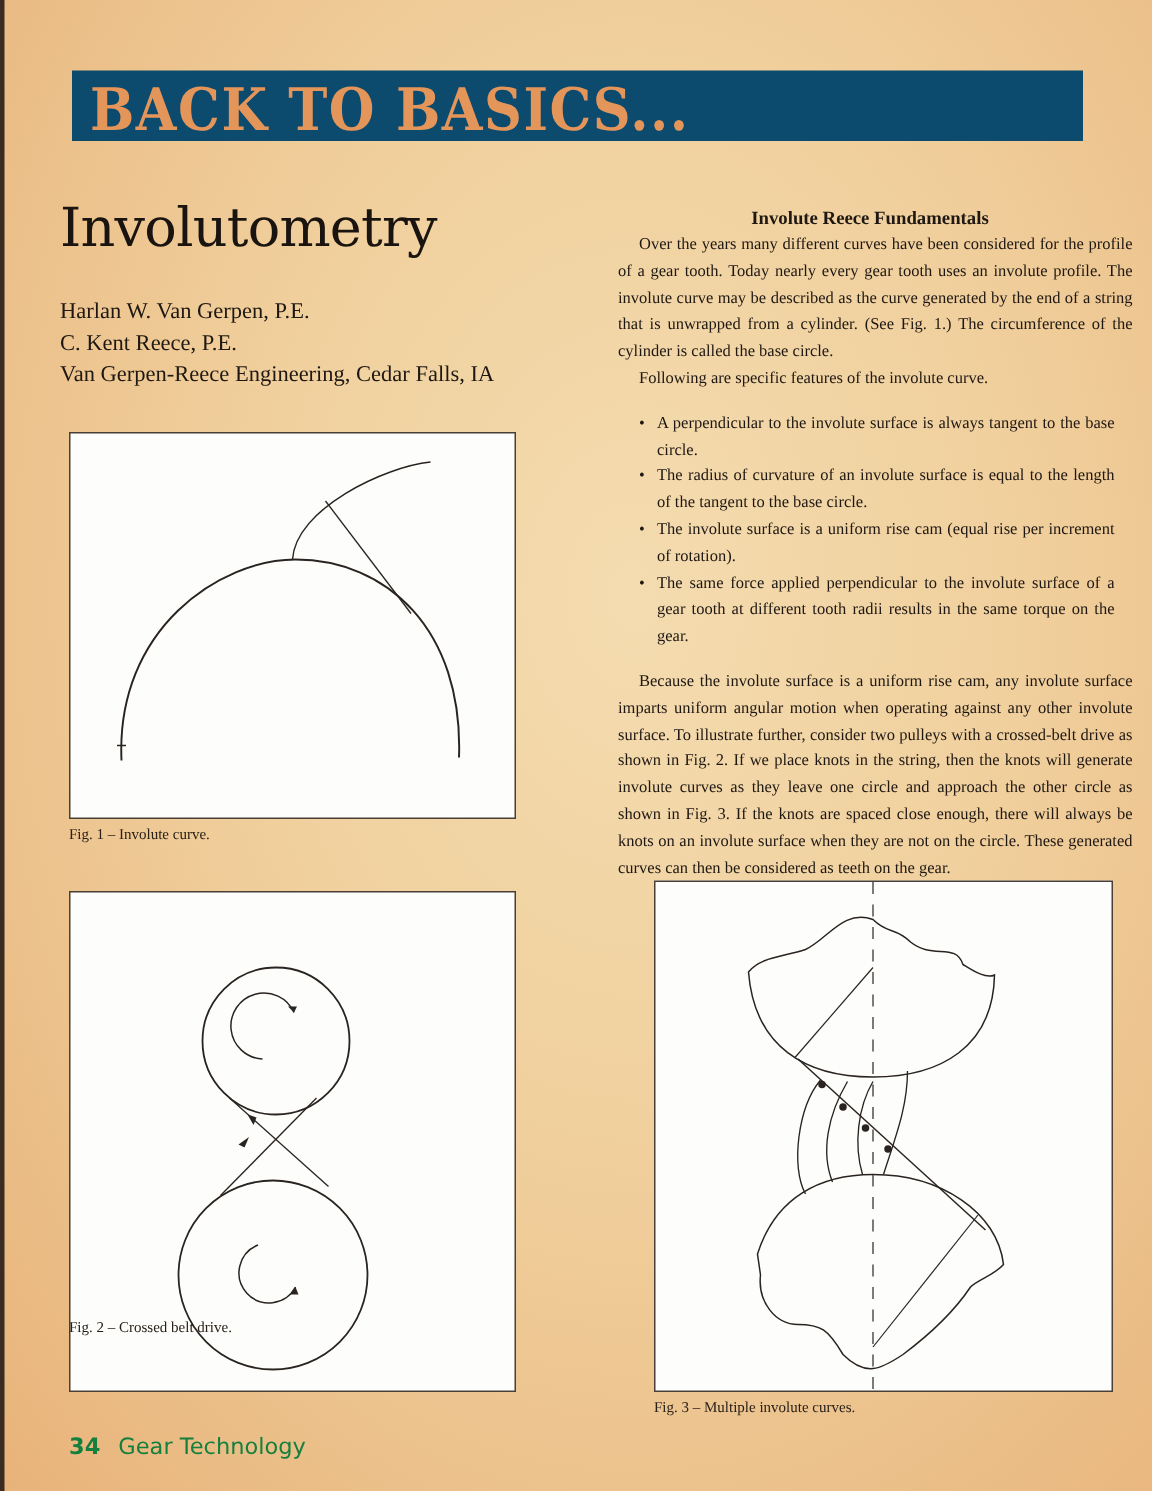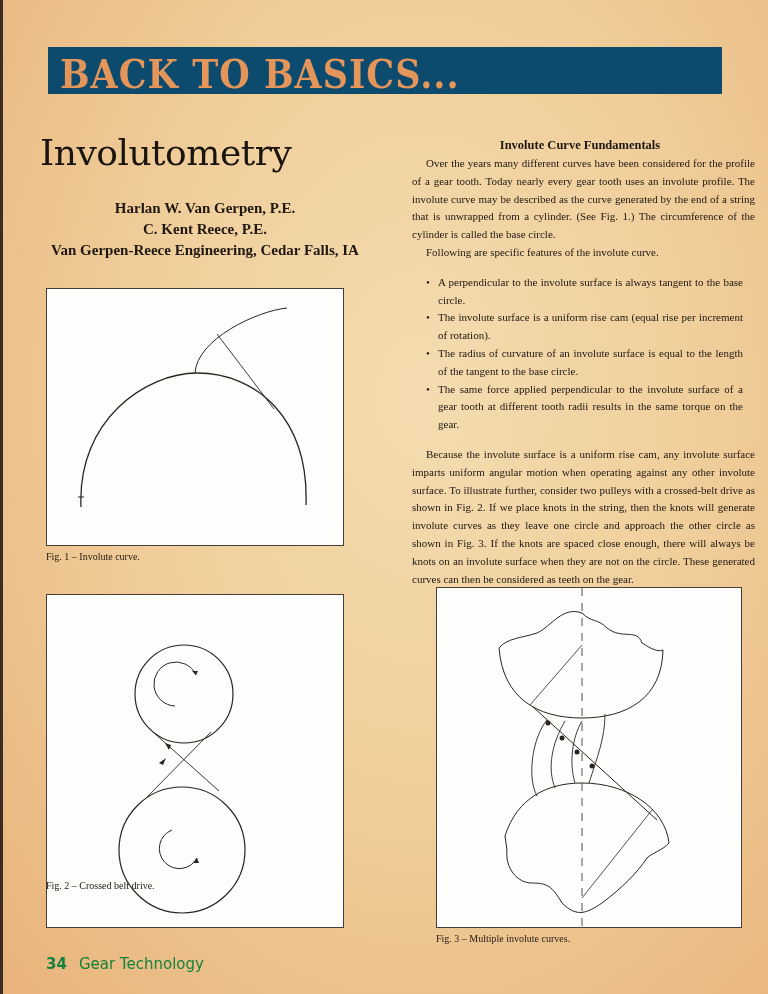--- a/index.html
+++ b/index.html
@@ -17,21 +17,21 @@
   .banner-text {
     position: absolute; left: 12px; top: 4px;
     font-family: "DejaVu Serif", serif; font-weight: bold;
     font-size: 35px; letter-spacing: 1px; color: #e3955a;
     transform: scaleY(1.12); transform-origin: left top;
   }
   .title {
     position: absolute; left: 40px; width: 330px; top: 132px; text-align: left;
     font-family: "DejaVu Serif", serif; font-size: 36px; letter-spacing: -0.5px; color: #1a1410;
   }
-  .authors { position: absolute; left: 40px; width: 330px; top: 198px; text-align: center; font-size: 15px; line-height: 21px; font-weight: bold; }
+  .authors { position: absolute; left: 40px; width: 330px; top: 198px; font-size: 15px; line-height: 21px; }
   .authors div { white-space: nowrap; }
   .section-heading {
     position: absolute; left: 400px; width: 360px; top: 138px; text-align: center;
     font-weight: bold; font-size: 12.5px;
   }
   .body-text {
     position: absolute; left: 412px; width: 343px; top: 155px;
     font-size: 11px; line-height: 17.8px; text-align: justify;
   }
   .body-text p { margin: 0; text-indent: 14px; }
@@ -59,29 +59,29 @@
 </div>
 
 <div class="title">Involutometry</div>
 
 <div class="authors">
   <div>Harlan W. Van Gerpen, P.E.</div>
   <div>C. Kent Reece, P.E.</div>
   <div>Van Gerpen-Reece Engineering, Cedar Falls, IA</div>
 </div>
 
-<div class="section-heading">Involute Curve Fundamentals</div>
+<div class="section-heading">Involute Reece Fundamentals</div>
 
 <div class="body-text">
   <p>Over the years many different curves have been considered for the profile of a gear tooth. Today nearly every gear tooth uses an involute profile. The involute curve may be described as the curve generated by the end of a string that is unwrapped from a cylinder. (See Fig. 1.) The circumference of the cylinder is called the base circle.</p>
   <p>Following are specific features of the involute curve.</p>
   <ul>
     <li>A perpendicular to the involute surface is always tangent to the base circle.</li>
+    <li>The radius of curvature of an involute surface is equal to the length of the tangent to the base circle.</li>
     <li>The involute surface is a uniform rise cam (equal rise per increment of rotation).</li>
-    <li>The radius of curvature of an involute surface is equal to the length of the tangent to the base circle.</li>
     <li>The same force applied perpendicular to the involute surface of a gear tooth at different tooth radii results in the same torque on the gear.</li>
   </ul>
   <p>Because the involute surface is a uniform rise cam, any involute surface imparts uniform angular motion when operating against any other involute surface. To illustrate further, consider two pulleys with a crossed-belt drive as shown in Fig. 2. If we place knots in the string, then the knots will generate involute curves as they leave one circle and approach the other circle as shown in Fig. 3. If the knots are spaced close enough, there will always be knots on an involute surface when they are not on the circle. These generated curves can then be considered as teeth on the gear.</p>
 </div>
 
 <div class="figure" style="left:46px; top:288px; width:296px; height:256px;">
   <svg width="296" height="256" viewBox="0 0 296 256">
     <path d="M 34 218 C 30 130, 100 84, 150 84 C 210 84, 262 130, 259 216" fill="none" stroke="#2a2420" stroke-width="1.3"></path>
     <path d="M 148 84 C 150 50, 210 22, 240 19" fill="none" stroke="#2a2420" stroke-width="1"></path>
     <line x1="170" y1="45" x2="227" y2="120" stroke="#2a2420" stroke-width="0.9"></line>

